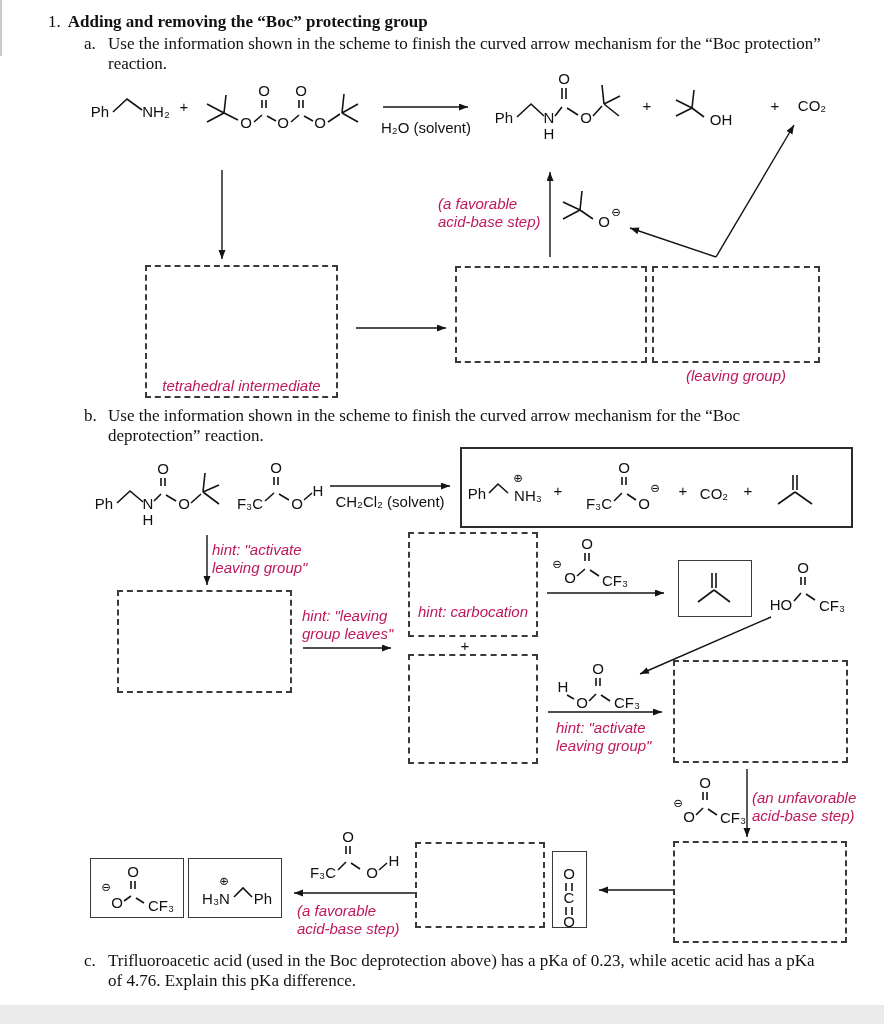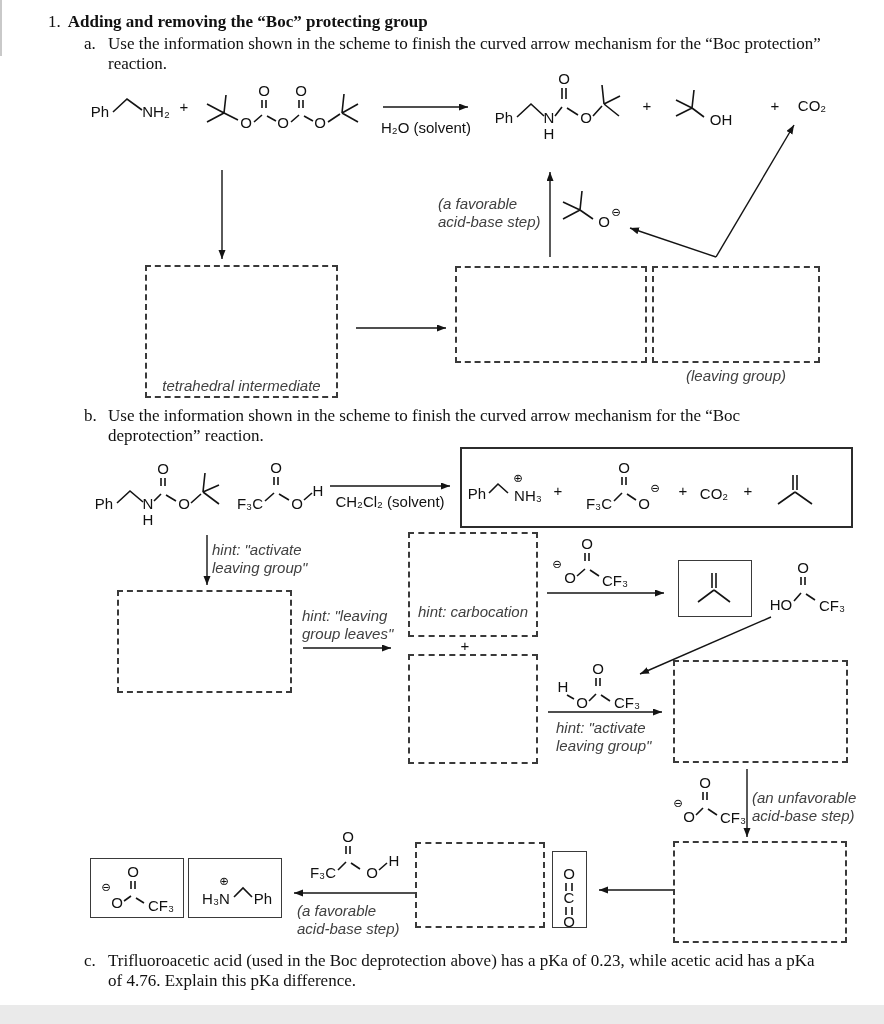--- a/index.html
+++ b/index.html
@@ -1,21 +1,21 @@
 <!DOCTYPE html>
 <html><head>
 <meta charset="utf-8">
 <style>
   html,body{margin:0;padding:0;background:#fff;}
   #page{position:relative;width:884px;height:1024px;background:#ffffff;overflow:hidden;}
   .abs{position:absolute;}
   .serif{font:17px/20px "Liberation Serif", serif;color:#111;}
   .bold{font-weight:bold;}
   .ptext{white-space:pre-line;}
-  .note{position:absolute;font:italic 15px/18px "Liberation Sans","DejaVu Sans",sans-serif;color:#404040;white-space:pre-line;}
+  .note{position:absolute;font:italic 15px/18px "Liberation Sans","DejaVu Sans",sans-serif;color:#be185d;white-space:pre-line;}
   .center{text-align:center;}
   .dashedbox{position:absolute;border:2px dashed #3a3a3a;box-sizing:border-box;background:transparent;}
   .solidbox{position:absolute;border:1.6px solid #3a3a3a;box-sizing:border-box;background:transparent;}
   .solidbox2{position:absolute;border:2px solid #2c2c2c;box-sizing:border-box;background:transparent;}
   svg{position:absolute;left:0;top:0;}
   svg text{font-family:"Liberation Sans","DejaVu Sans",sans-serif;font-size:15px;fill:#111;text-anchor:middle;}
   svg text.sm{font-size:11.5px;}
   .bond{stroke:#141414;stroke-width:1.6;fill:none;}
   .arrow{stroke:#141414;stroke-width:1.4;fill:none;}
   .gutter{position:absolute;left:0;top:1005px;width:884px;height:19px;background:#eaeaea;}

